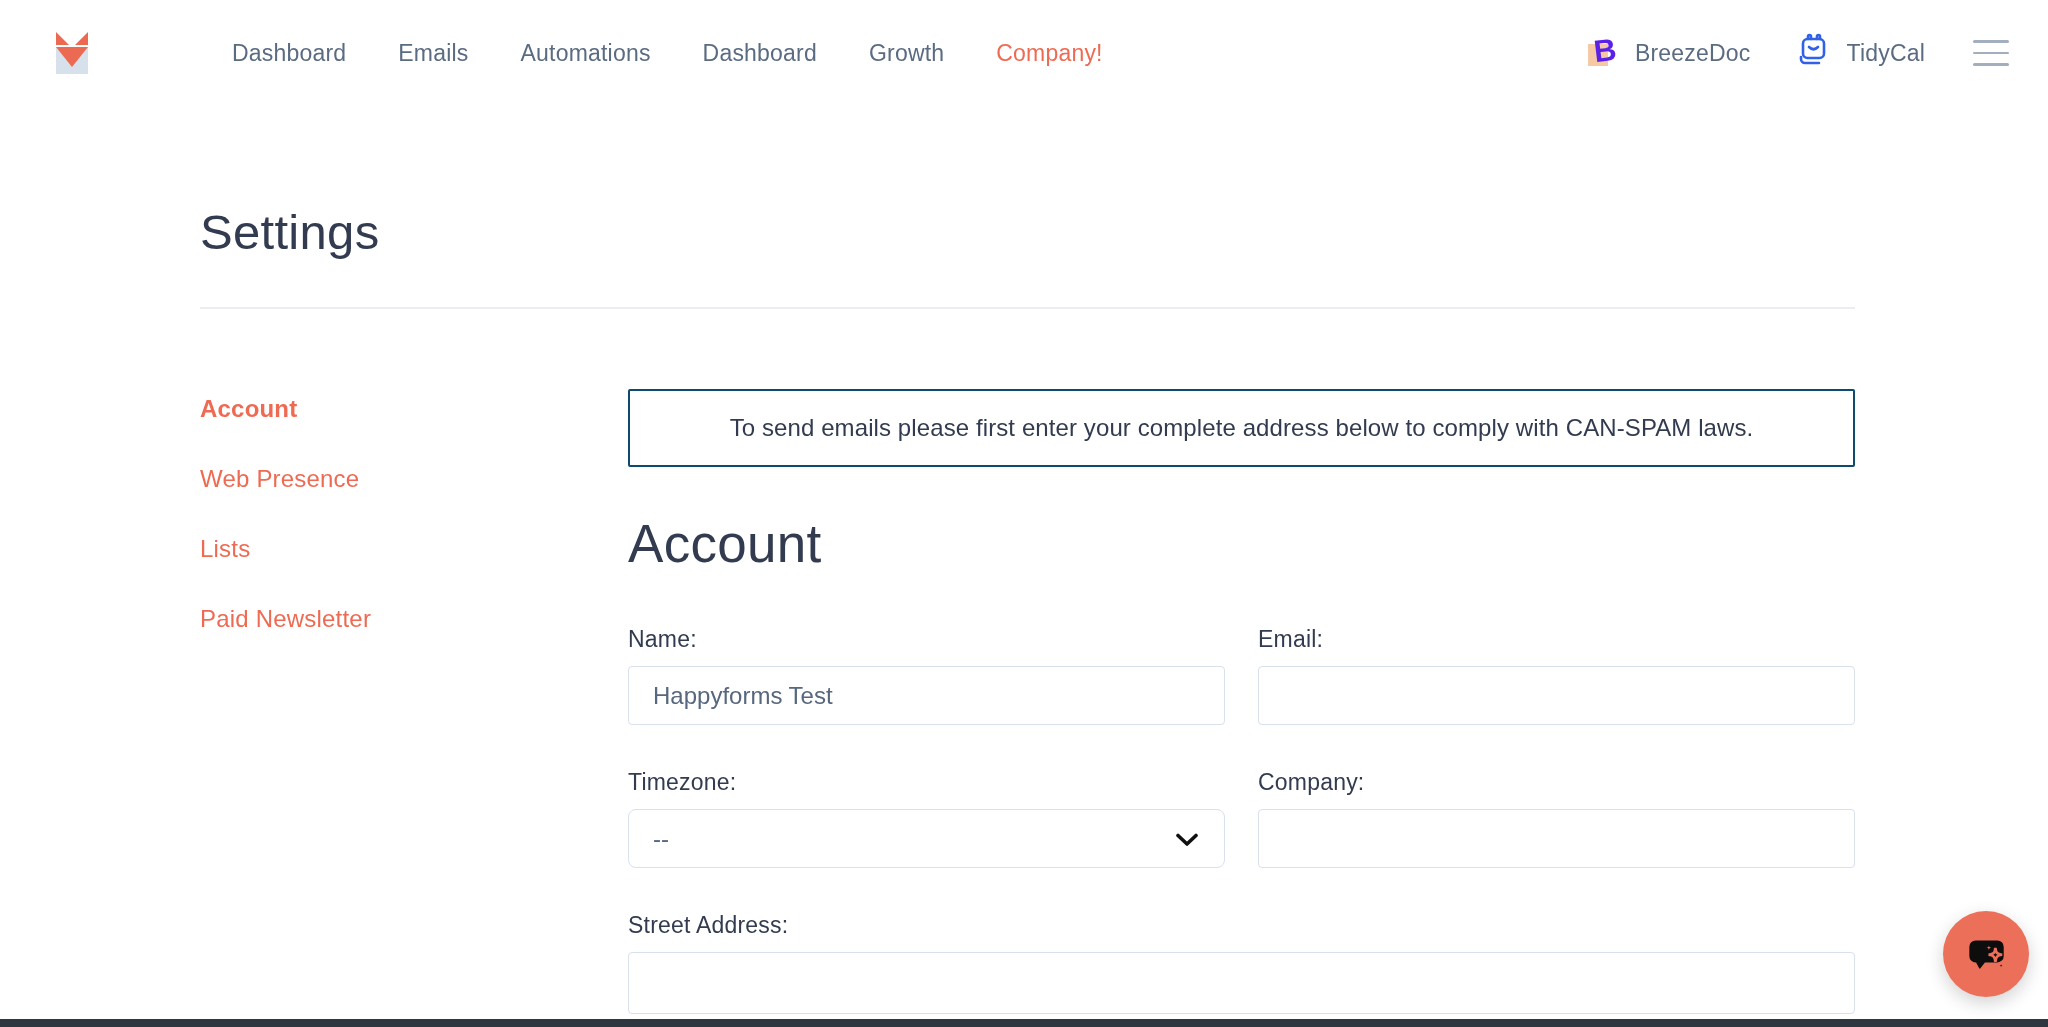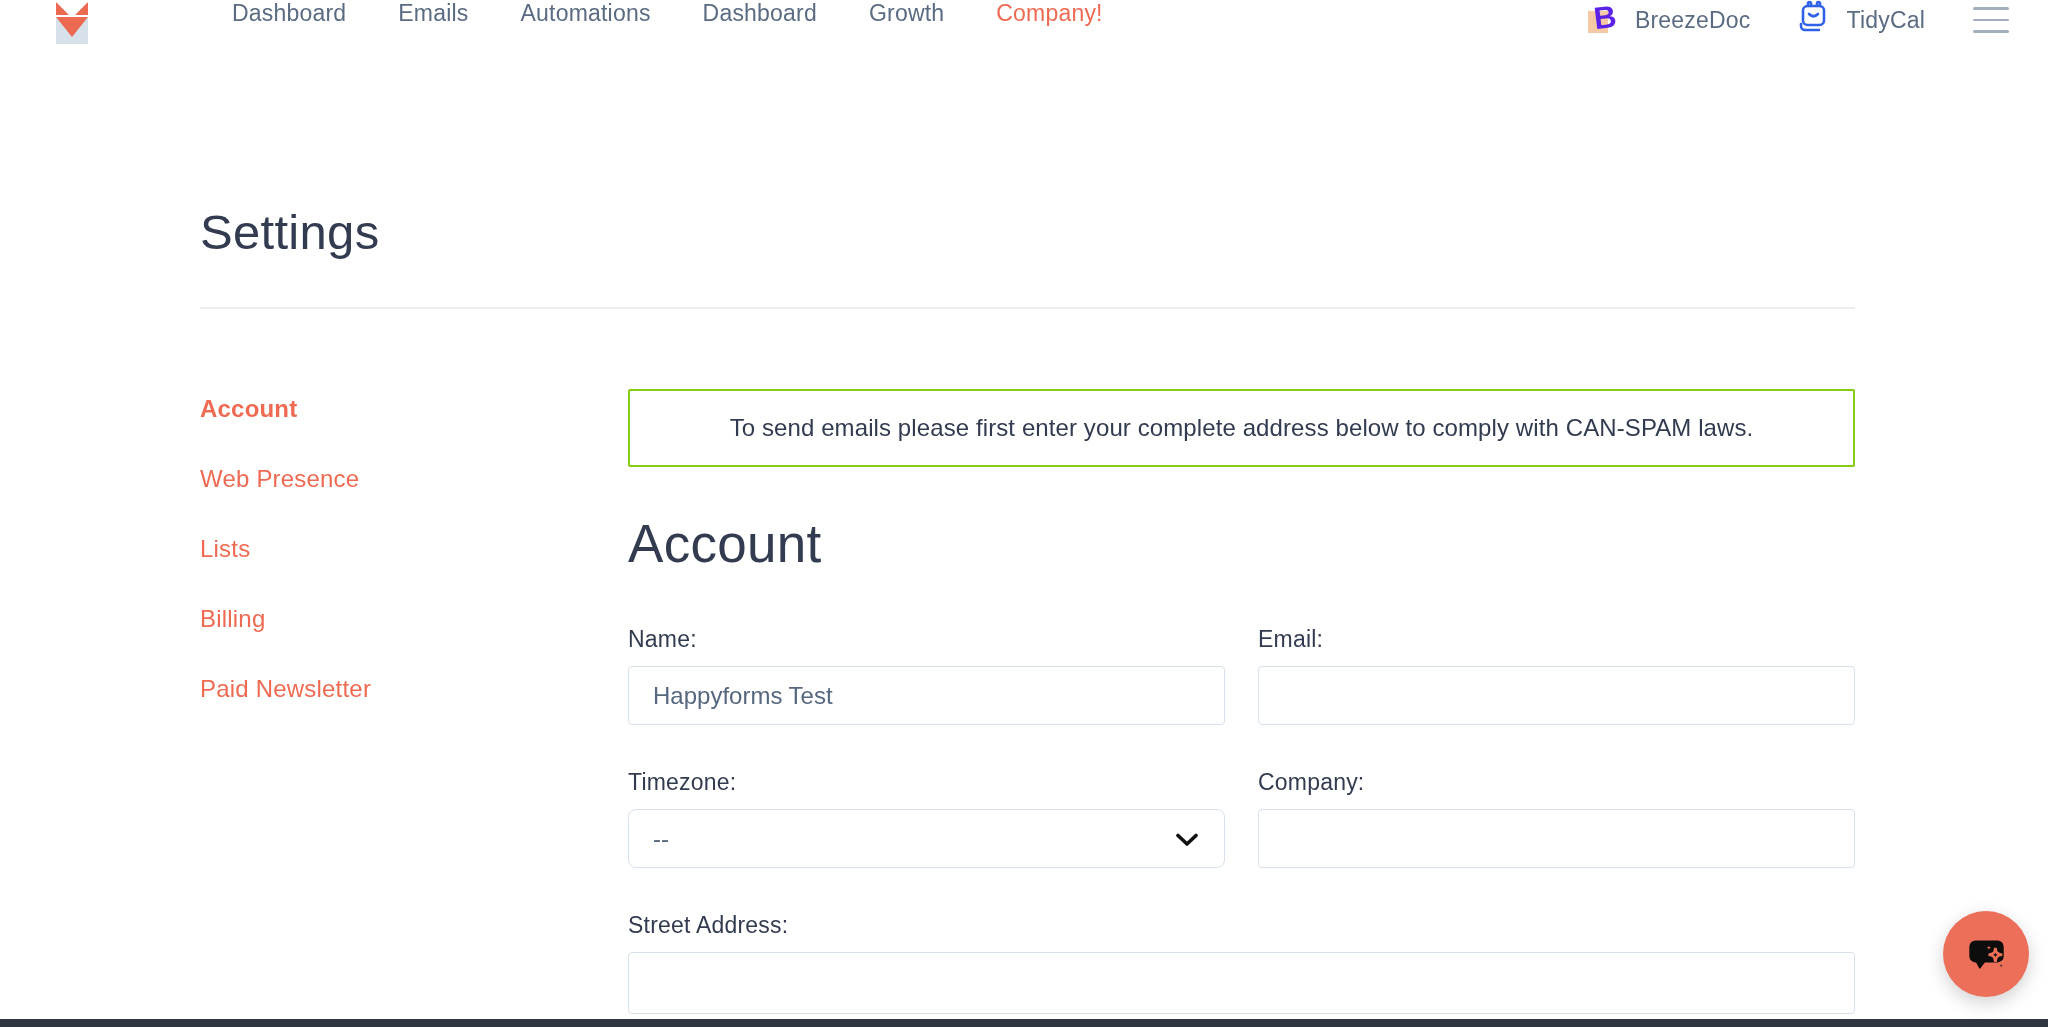--- a/index.html
+++ b/index.html
@@ -6,21 +6,21 @@
   html, body {
     width: 2048px; height: 1027px;
     background: #ffffff;
     font-family: "Liberation Sans", sans-serif;
     overflow: hidden;
     position: relative;
   }
 
   
   .header {
-    display: flex; align-items: flex-start;
+    display: flex; align-items: center;
     height: 106px;
     padding-left: 52px; padding-right: 37px;
   }
   .logo { width: 40px; height: 46px; flex: 0 0 auto; cursor: pointer; }
   .nav { display: flex; align-items: center; column-gap: 52px; margin-left: 140px; }
   .nav-link {
     font-size: 23px; color: #5a6b82; text-decoration: none; cursor: pointer;
     letter-spacing: 0.2px;
   }
   .nav-link--accent { color: #ee6a52; }
@@ -44,21 +44,21 @@
   .settings-nav { width: 428px; flex: 0 0 auto; padding-top: 6px; }
   .settings-nav a {
     display: block; color: #ee6a52; text-decoration: none;
     font-size: 24px; margin-bottom: 42px; cursor: pointer; letter-spacing: 0.2px;
   }
   .settings-nav a.active { font-weight: 700; }
 
   
   .main { flex: 1 1 auto; }
   .notice {
-    border: 2px solid #84cc16; border-radius: 2px; background: #ffffff;
+    border: 2px solid #0c4a6e; border-radius: 2px; background: #ffffff;
     height: 78px; display: flex; align-items: center; justify-content: center;
     font-size: 24px; color: #323b4f; letter-spacing: 0.1px;
   }
   .section-title {
     margin-top: 46px;
     font-size: 53px; font-weight: 400; color: #323b4f; letter-spacing: 0.3px;
   }
 
   .form { margin-top: 52px; }
   .form-row { display: grid; grid-template-columns: 1fr 1fr; column-gap: 20px; margin-top: 44px; gap: 33px; }
@@ -150,21 +150,20 @@
 
 <div class="page">
   <h1 class="page-title">Settings</h1>
   <hr class="title-divider">
 
   <div class="columns">
     <aside class="settings-nav">
       <a class="active">Account</a>
       <a>Web Presence</a>
       <a>Lists</a>
-      <a>Billing</a>
       <a>Paid Newsletter</a>
     </aside>
 
     <main class="main">
       <div class="notice">To send emails please first enter your complete address below to comply with CAN-SPAM laws.</div>
 
       <h2 class="section-title">Account</h2>
 
       <form class="form">
         <div class="form-row">

